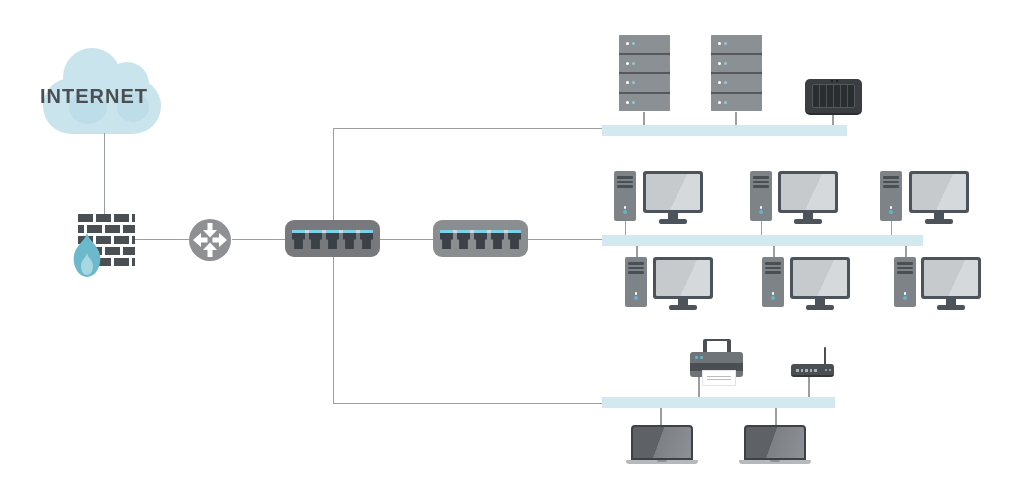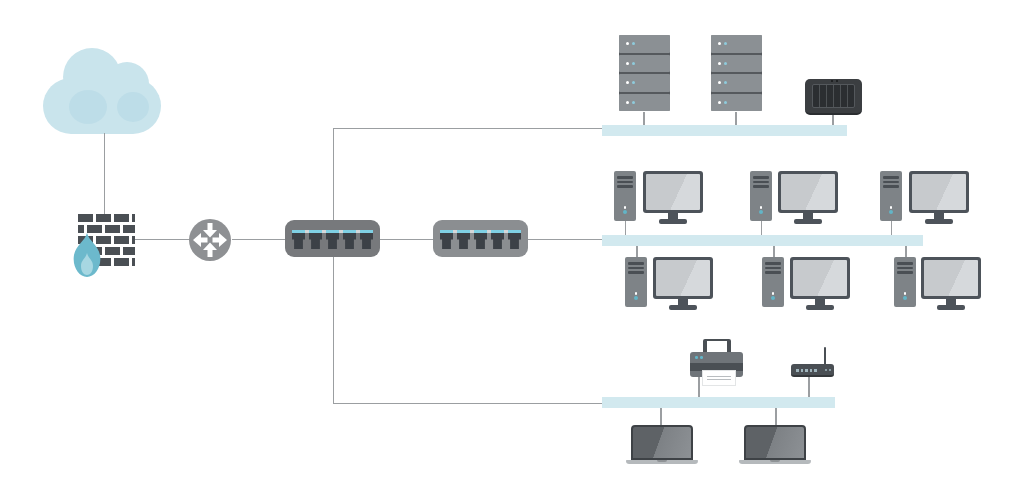--- a/index.html
+++ b/index.html
@@ -119,20 +119,21 @@
   <div class="bus" style="left:602px;top:235px;width:321px;"></div>
   <div class="bus" style="left:602px;top:397px;width:233px;"></div>
 
   <div class="abs" style="left:43px;top:48px;width:120px;height:88px;">
     <div class="cloud-part" style="left:20px;top:0;width:58px;height:58px;"></div>
     <div class="cloud-part" style="left:62px;top:14px;width:44px;height:44px;"></div>
     <div class="cloud-base" style="left:0;top:30px;width:118px;height:56px;"></div>
     <div class="cloud-shade" style="left:26px;top:42px;width:38px;height:34px;"></div>
     <div class="cloud-shade" style="left:74px;top:44px;width:32px;height:30px;"></div>
   </div>
+  <div class="net-label" style="left:40px;top:85px;">INTERNET</div>
 
   <div class="abs" style="left:78px;top:214px;width:57px;height:52px;z-index:3;">
     <div class="brick-row" style="top:0;"></div>
     <div class="brick-row odd" style="top:11px;"></div>
     <div class="brick-row" style="top:22px;"></div>
     <div class="brick-row odd" style="top:33px;"></div>
     <div class="brick-row" style="top:44px;"></div>
   </div>
   <svg class="flame-svg" style="left:67px;top:231px;" width="40" height="48" viewBox="0 0 40 48">
     <path d="M20 2 C 22 10, 31 14, 33 24 C 35 36, 28 46, 20 46 C 12 46, 5 36, 7 24 C 9 14, 18 10, 20 2 Z" fill="#6cb9cc"></path>

